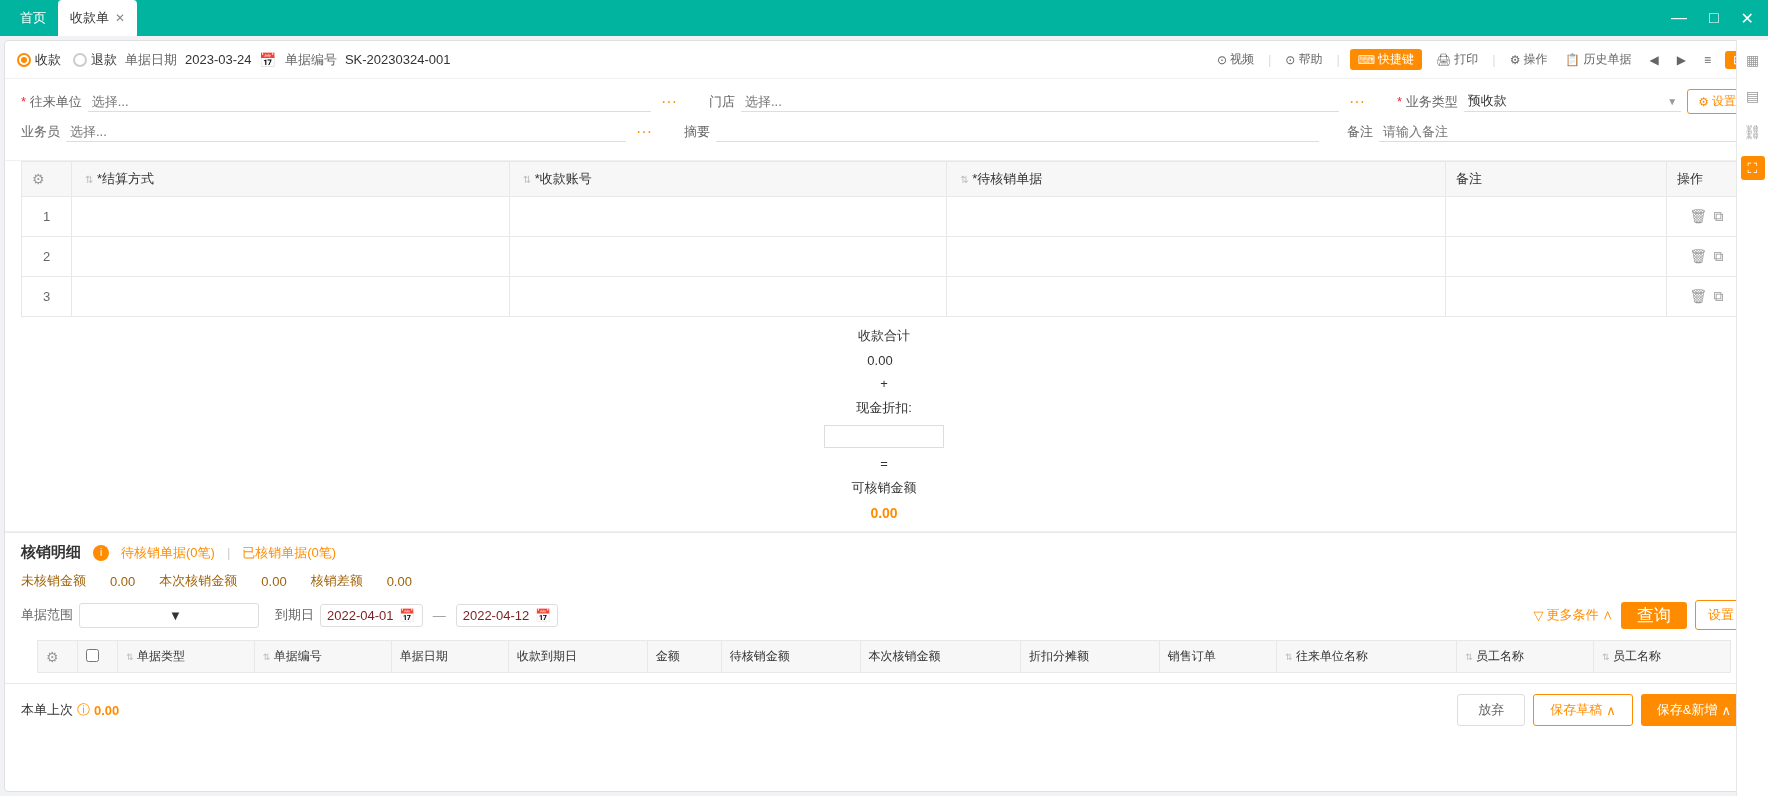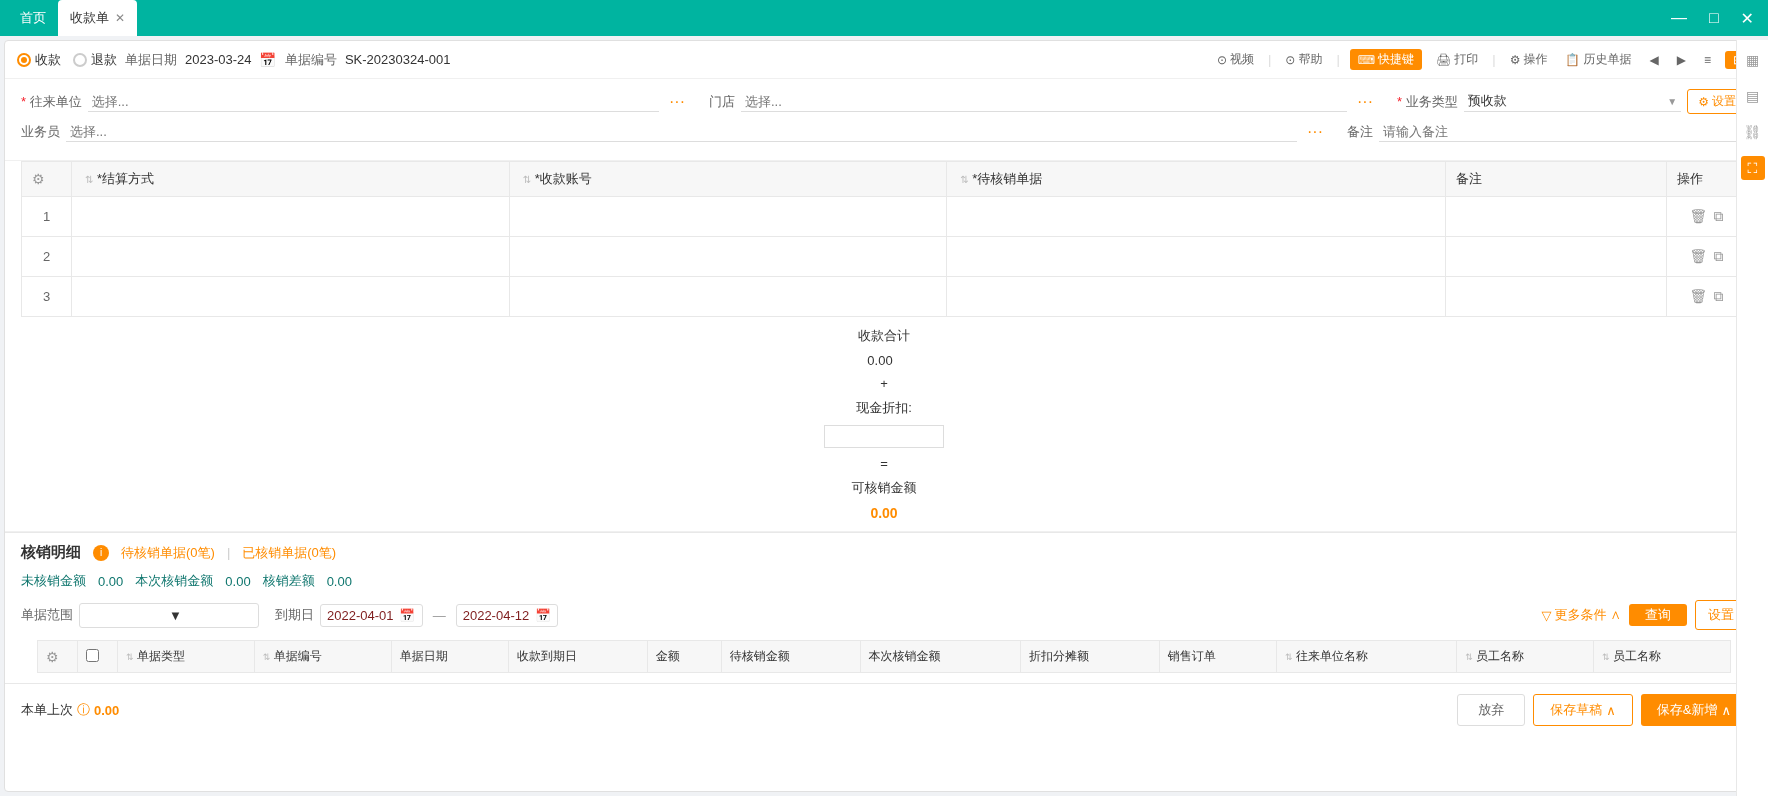--- a/index.html
+++ b/index.html
@@ -132,21 +132,21 @@
     .separator { color: #ddd; }
 
     
     .form-section {
       padding: 10px 16px;
       border-bottom: 1px solid #f0f0f0;
     }
     .form-row {
       display: flex;
       align-items: center;
-      gap: 20px;
+      gap: 28px;
       margin-bottom: 8px;
     }
     .field-group {
       display: flex;
       align-items: center;
       gap: 6px;
       flex: 1;
     }
     .field-label {
       color: #666;
@@ -292,24 +292,24 @@
       cursor: pointer;
     }
     .tab-link {
       color: #ff8c00;
       cursor: pointer;
       font-size: 13px;
     }
     .writeoff-stats {
       display: flex;
       align-items: center;
-      gap: 12px;
+      gap: 24px;
       margin-bottom: 10px;
       font-size: 13px;
-      color: #0f766e;
+      color: #a16207;
     }
     .writeoff-filter-row {
       display: flex;
       align-items: center;
       gap: 16px;
       margin-bottom: 10px;
     }
     .filter-group {
       display: flex;
       align-items: center;
@@ -357,21 +357,21 @@
       align-items: center;
       gap: 3px;
     }
     .btn-search {
       background: #ff8c00;
       color: #fff;
       border: none;
       border-radius: 3px;
       padding: 2px 16px;
       cursor: pointer;
-      font-size: 13px;
+      font-size: 17px;
     }
     .btn-settings {
       background: #fff;
       border: 1px solid #ff8c00;
       color: #ff8c00;
       border-radius: 3px;
       padding: 5px 12px;
       cursor: pointer;
       font-size: 13px;
     }
@@ -607,20 +607,24 @@
       </div>
     </div>
 
     <div class="form-row">
       <div class="field-group">
         <span class="field-label">业务员</span>
         <input class="field-input" type="text" placeholder="选择..." style="">
         <span class="field-more">···</span>
       </div>
 
+      <div class="field-group">
+        <span class="field-label">摘要</span>
+        <input class="field-input" type="text" placeholder="" style="">
+      </div>
 
       <div class="field-group" style="max-width: 400px;">
         <span class="field-label">备注</span>
         <input class="field-input" type="text" placeholder="请输入备注" style="">
       </div>
     </div>
   </div>
 
   <div style="padding: 0 16px 0 16px;">
     <table class="data-table">

